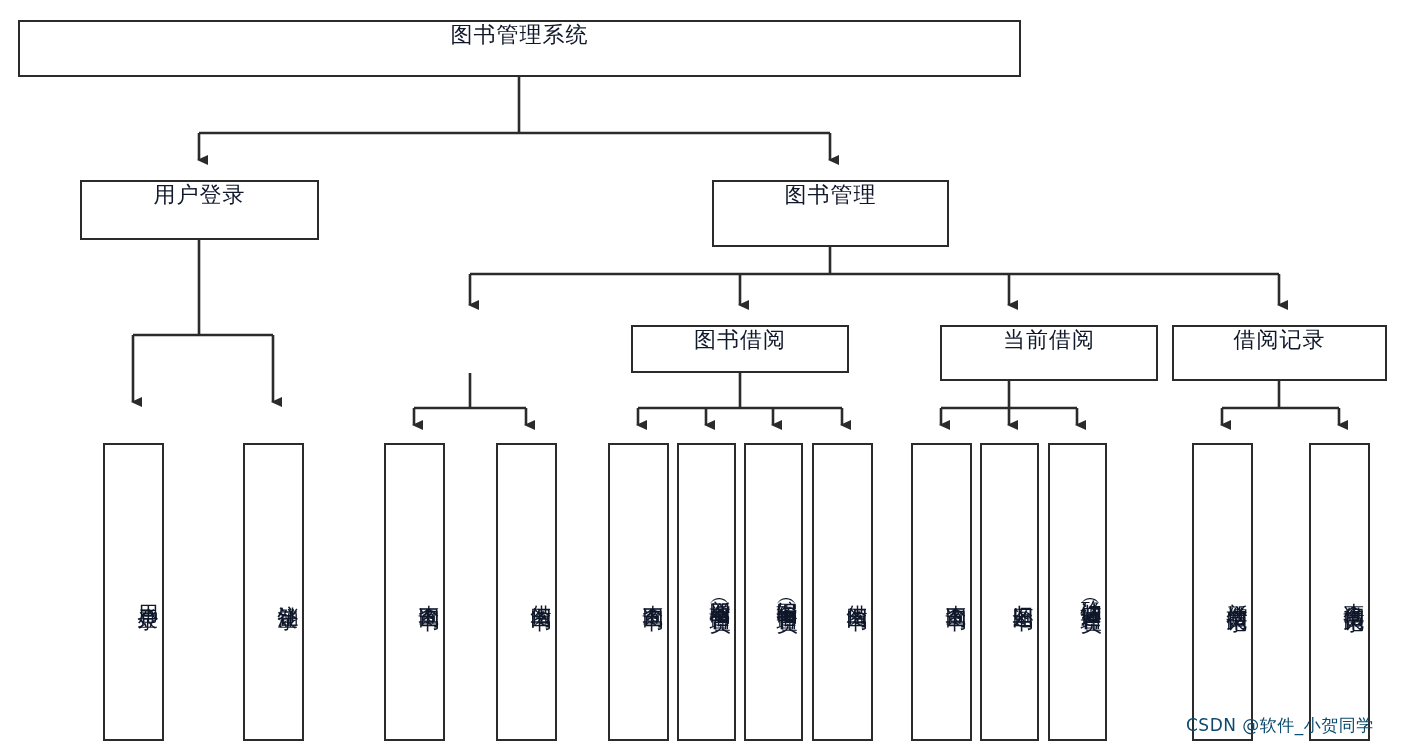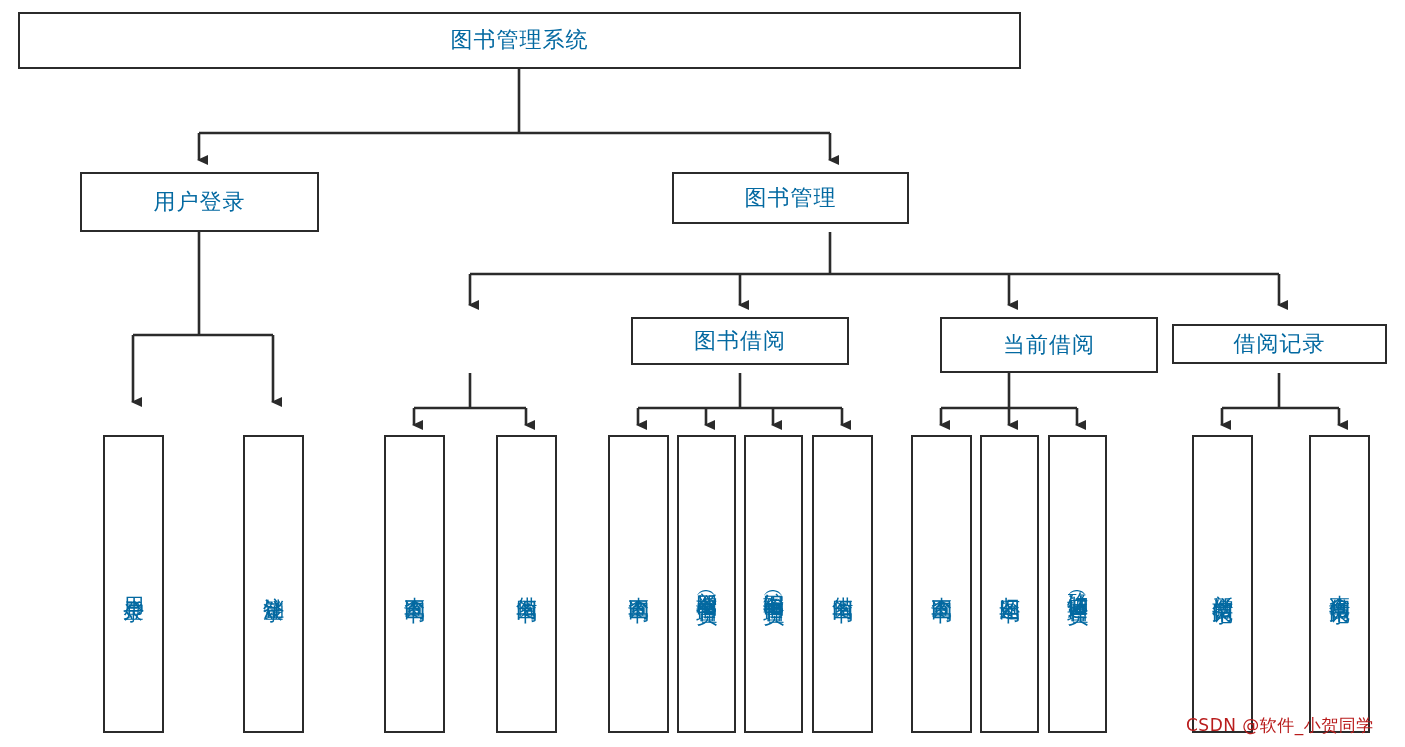--- a/index.html
+++ b/index.html
@@ -18,23 +18,24 @@
     width: 1405px;
     height: 747px;
     background: #ffffff;
   }
   .node {
     position: absolute;
     box-sizing: border-box;
     border: 2.5px solid #2b2b2b;
     background: #ffffff;
     display: flex;
-    align-items: center;
+    align-items: flex-start;
     justify-content: center;
-    color: #0369a1;
+    color: #0f172a;
+    margin-top: 8px;
   }
   .node.horiz {
     font-size: 22px;
     letter-spacing: 1px;
     line-height: 1.2;
   }
   .node.vert {
     writing-mode: vertical-rl;
     text-orientation: upright;
     font-size: 21px;
@@ -57,21 +58,21 @@
     top: 0;
     width: 1405px;
     height: 747px;
     pointer-events: none;
   }
   #watermark {
     position: absolute;
     left: 1186px;
     top: 714px;
     font-size: 17px;
-    color: #b91c1c;
+    color: #0c4a6e;
     letter-spacing: 0.5px;
     white-space: nowrap;
   }
 </style>
 </head>
 <body>
 
 <div id="diagram-root">
 
   <svg id="wires" viewBox="0 0 1405 747">
@@ -124,31 +125,31 @@
     </g>
   </svg>
 
   <div class="node horiz" style="left:18px; top:12px; width:1003px; height:57px;">
     <span>图书管理系统</span>
   </div>
 
   <div class="node horiz" style="left:80px; top:172px; width:239px; height:60px;">
     <span>用户登录</span>
   </div>
-  <div class="node horiz" style="left:672px; top:172px; width:237px; height:52px;">
+  <div class="node horiz" style="left:712px; top:172px; width:237px; height:67px;">
     <span>图书管理</span>
   </div>
 
   <div class="node horiz" style="left:631px; top:317px; width:218px; height:48px;">
     <span>图书借阅</span>
   </div>
   <div class="node horiz" style="left:940px; top:317px; width:218px; height:56px;">
     <span>当前借阅</span>
   </div>
-  <div class="node horiz" style="left:1172px; top:324px; width:215px; height:40px;">
+  <div class="node horiz" style="left:1172px; top:317px; width:215px; height:56px;">
     <span>借阅记录</span>
   </div>
 
   <div class="node vert" style="left:103px; top:435px; width:61px; height:298px;">
     <span class="vtext">用户登录</span>
   </div>
   <div class="node vert" style="left:243px; top:435px; width:61px; height:298px;">
     <span class="vtext">注销登录</span>
   </div>
 

